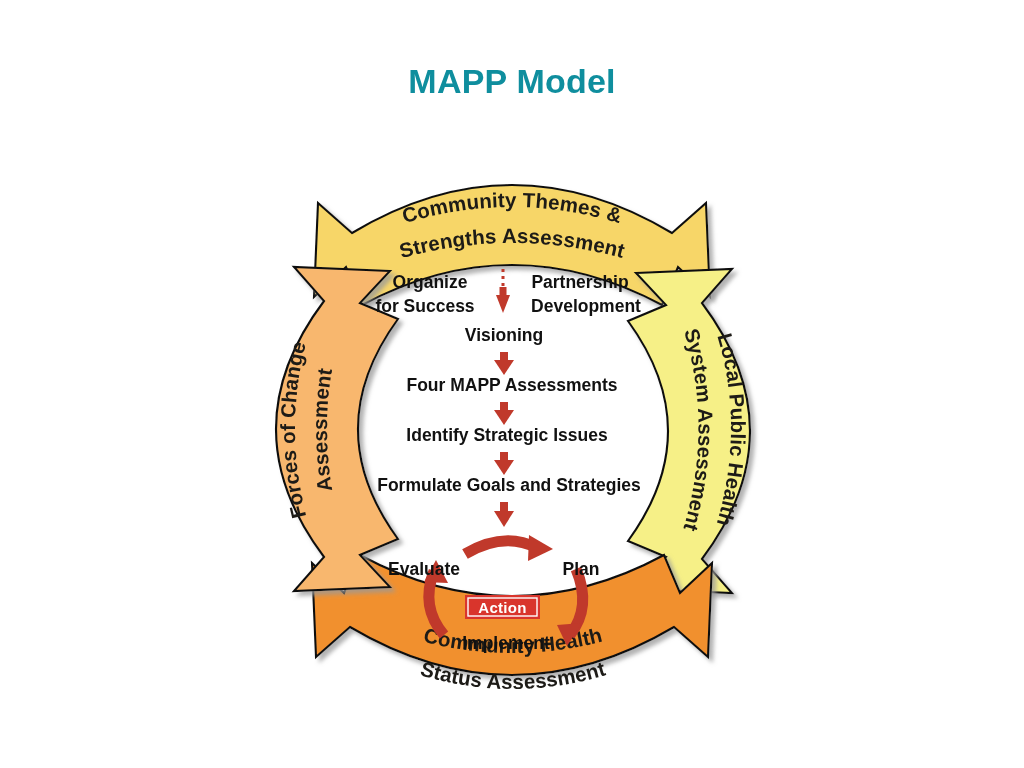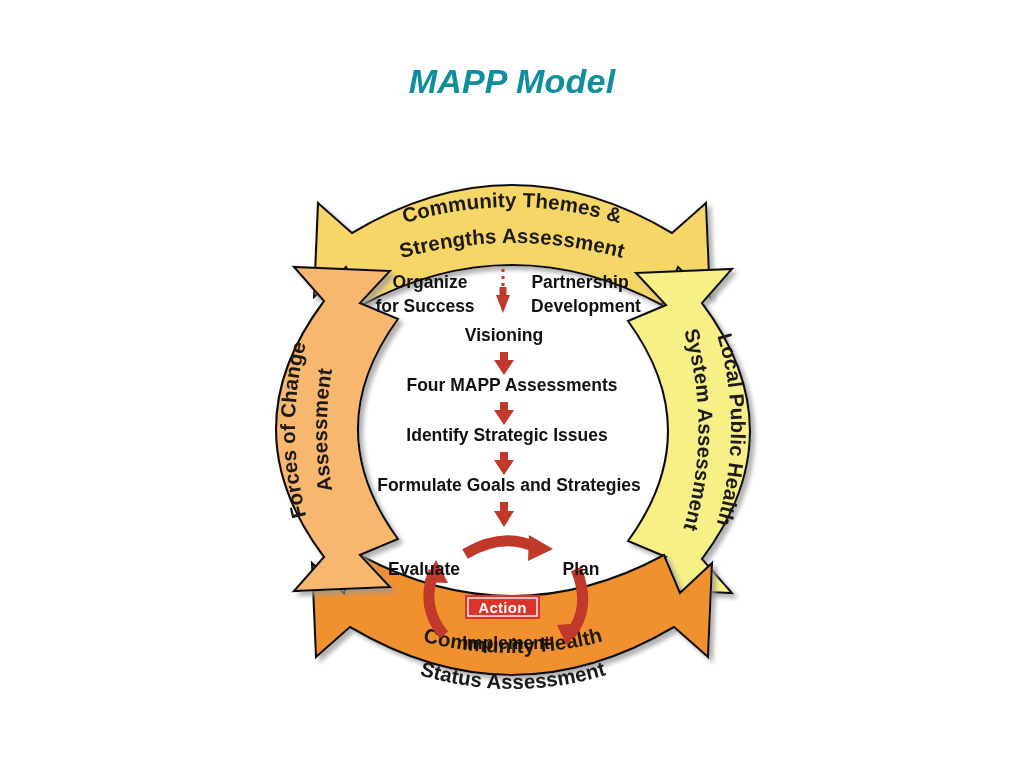--- a/index.html
+++ b/index.html
@@ -24,21 +24,20 @@
     position: absolute;
     top: 62px;
     left: 0;
     width: 1024px;
     text-align: center;
     font-size: 34px;
     font-weight: bold;
     letter-spacing: 0.2px;
     color: #0f8e9e;
     font-family: "Liberation Sans", sans-serif;
-    font-style: italic;
   }
   #diagram {
     position: absolute;
     left: 232px;
     top: 145px;
     width: 560px;
     height: 570px;
   }
   #diagram svg {
     display: block;

